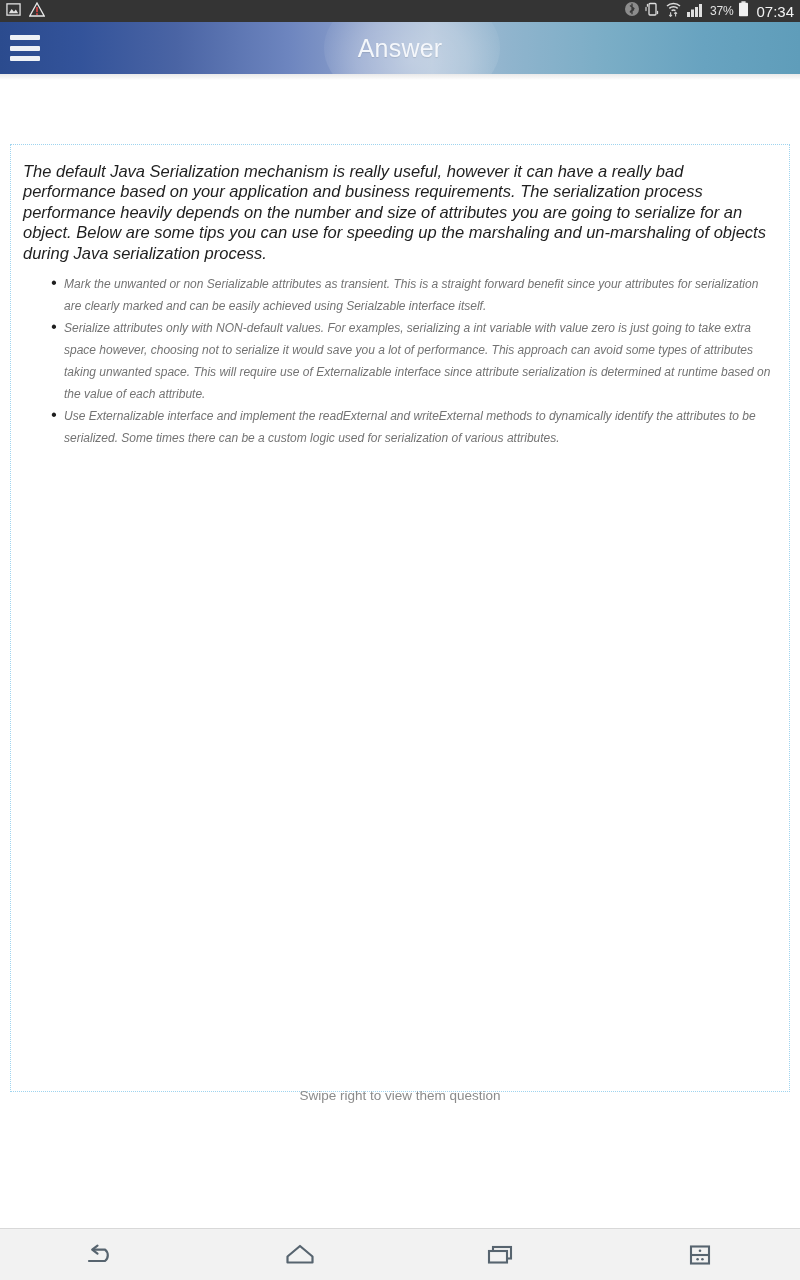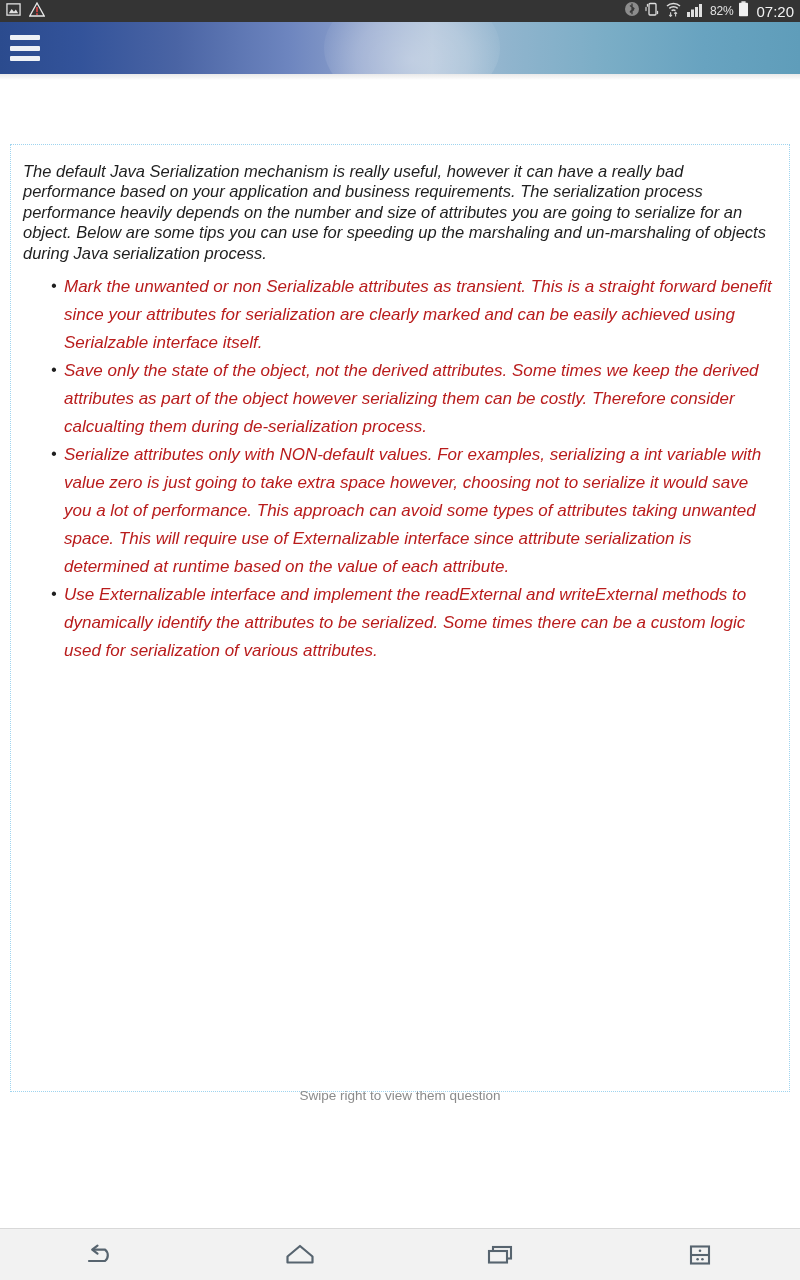--- a/index.html
+++ b/index.html
@@ -116,23 +116,23 @@
     margin: 0 0 10px 0;
     text-align: left;
   }
   ul.tips {
     list-style: none;
     margin: 0;
     padding: 0;
   }
   ul.tips li {
     position: relative;
-    color: #b91c1c;
-    font-size: 17px;
-    line-height: 28px;
+    color: #737373;
+    font-size: 12px;
+    line-height: 22px;
     padding-left: 41px;
     margin-bottom: 0px;
   }
   ul.tips li::before {
     content: "\2022";
     position: absolute;
     left: 28px;
     top: -1px;
     font-size: 16px;
     color: #1f1f1f;
@@ -212,47 +212,47 @@
         </svg>
       </span>
       <span class="sb-icon">
         <svg width="18" height="15" viewBox="0 0 18 15">
           <rect x="0" y="10" width="3" height="5" fill="#e0e0e0"></rect>
           <rect x="4" y="7.5" width="3" height="7.5" fill="#e0e0e0"></rect>
           <rect x="8" y="5" width="3" height="10" fill="#e0e0e0"></rect>
           <rect x="12" y="2" width="3" height="13" fill="#e0e0e0"></rect>
         </svg>
       </span>
-      <span class="sb-batt-text">82%</span>
+      <span class="sb-batt-text">37%</span>
       <span class="sb-icon">
         <svg width="11" height="16" viewBox="0 0 11 16">
           <rect x="3.4" y="0.3" width="4.2" height="1.6" fill="#f0f0f0"></rect>
           <rect x="1" y="1.8" width="9" height="13.4" rx="0.8" fill="#f0f0f0"></rect>
         </svg>
       </span>
-      <span class="sb-clock">07:20</span>
+      <span class="sb-clock">07:34</span>
     </div>
   </div>
 
   <div class="header">
     <div class="header-glow"></div>
     <div class="hamburger">
       <span></span>
       <span></span>
       <span></span>
     </div>
+    <div class="header-title">Answer</div>
   </div>
   <div class="header-shadow"></div>
 
   <div class="content-wrap">
     <div class="answer-box">
       <p class="para">The default Java Serialization mechanism is really useful, however it can have a really bad performance based on your application and business requirements. The serialization process performance heavily depends on the number and size of attributes you are going to serialize for an object. Below are some tips you can use for speeding up the marshaling and un-marshaling of objects during Java serialization process.</p>
       <ul class="tips">
         <li>Mark the unwanted or non Serializable attributes as transient. This is a straight forward benefit since your attributes for serialization are clearly marked and can be easily achieved using Serialzable interface itself.</li>
-        <li>Save only the state of the object, not the derived attributes. Some times we keep the derived attributes as part of the object however serializing them can be costly. Therefore consider calcualting them during de-serialization process.</li>
         <li>Serialize attributes only with NON-default values. For examples, serializing a int variable with value zero is just going to take extra space however, choosing not to serialize it would save you a lot of performance. This approach can avoid some types of attributes taking unwanted space. This will require use of Externalizable interface since attribute serialization is determined at runtime based on the value of each attribute.</li>
         <li>Use Externalizable interface and implement the readExternal and writeExternal methods to dynamically identify the attributes to be serialized. Some times there can be a custom logic used for serialization of various attributes.</li>
       </ul>
     </div>
     <div class="swipe-hint">Swipe right to view them question</div>
   </div>
 
   <div class="navbar">
     <div class="nav-btn">
       <span>

